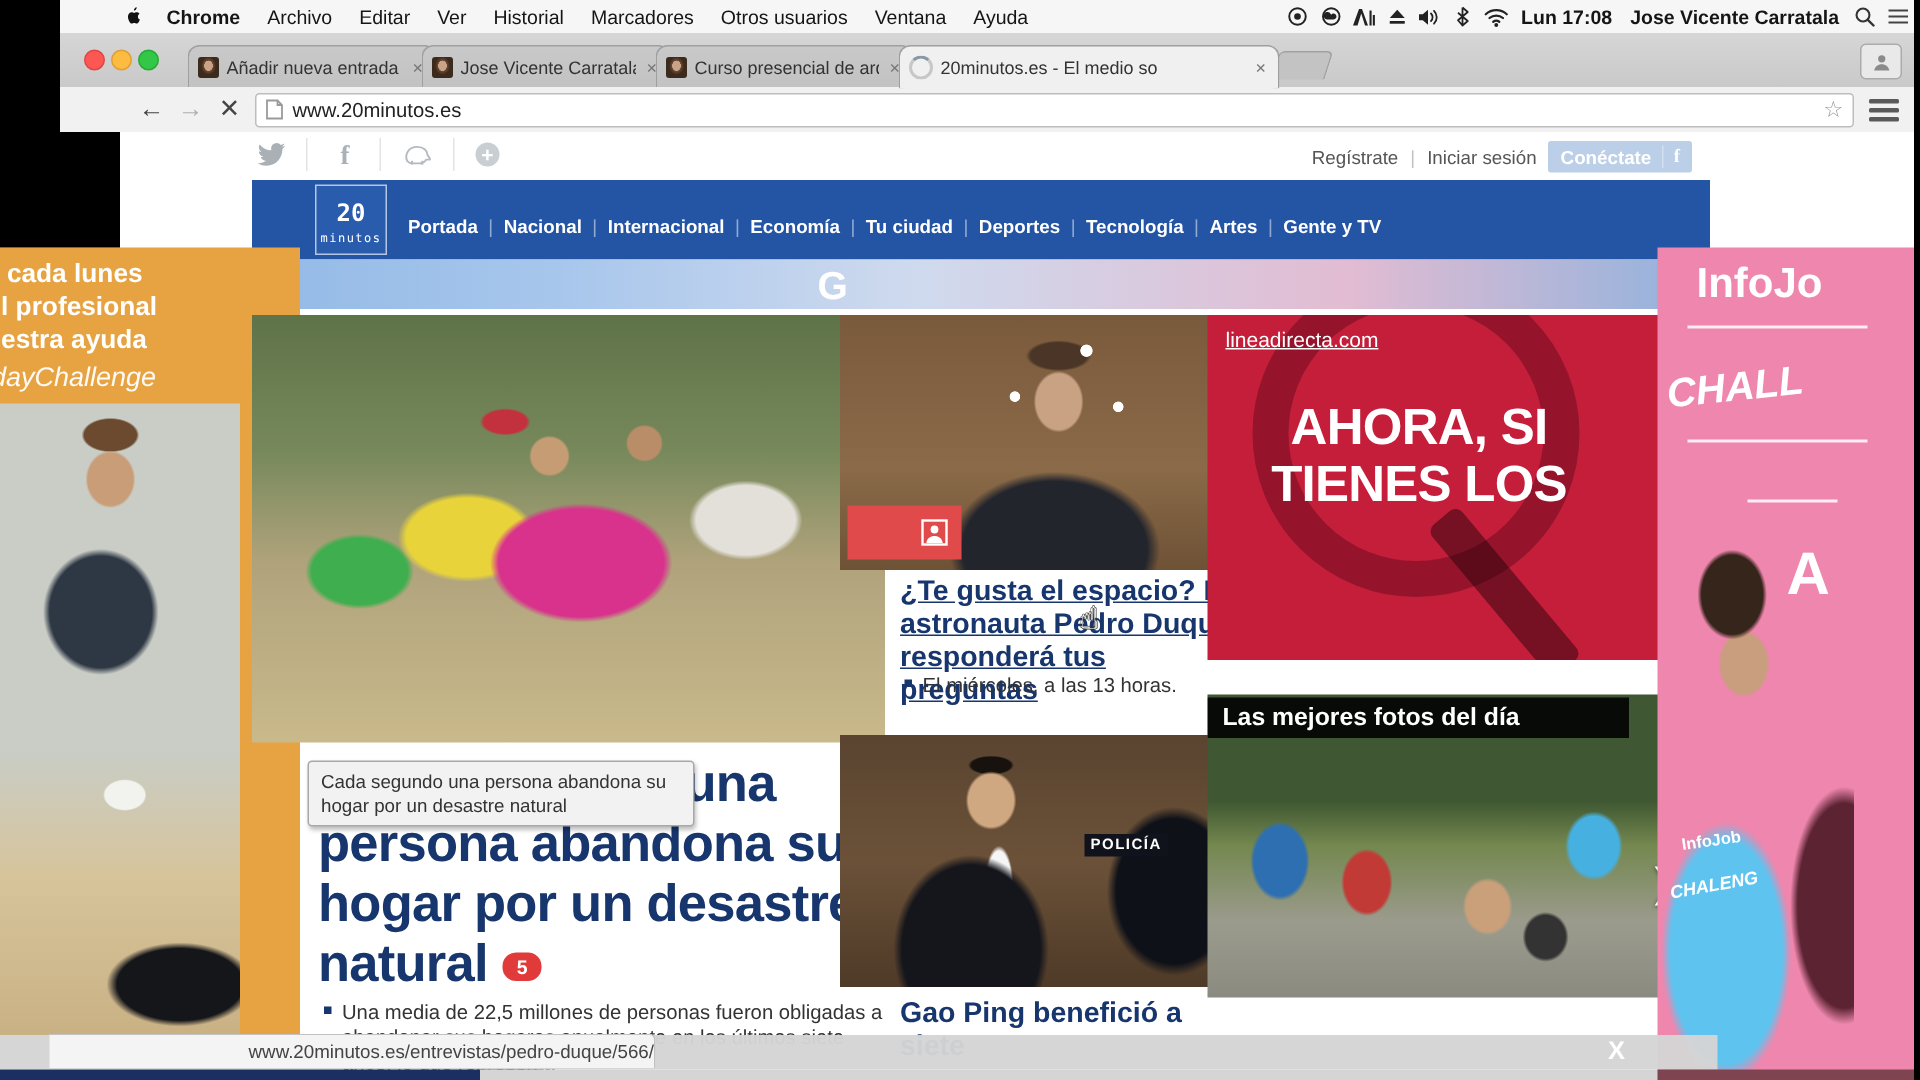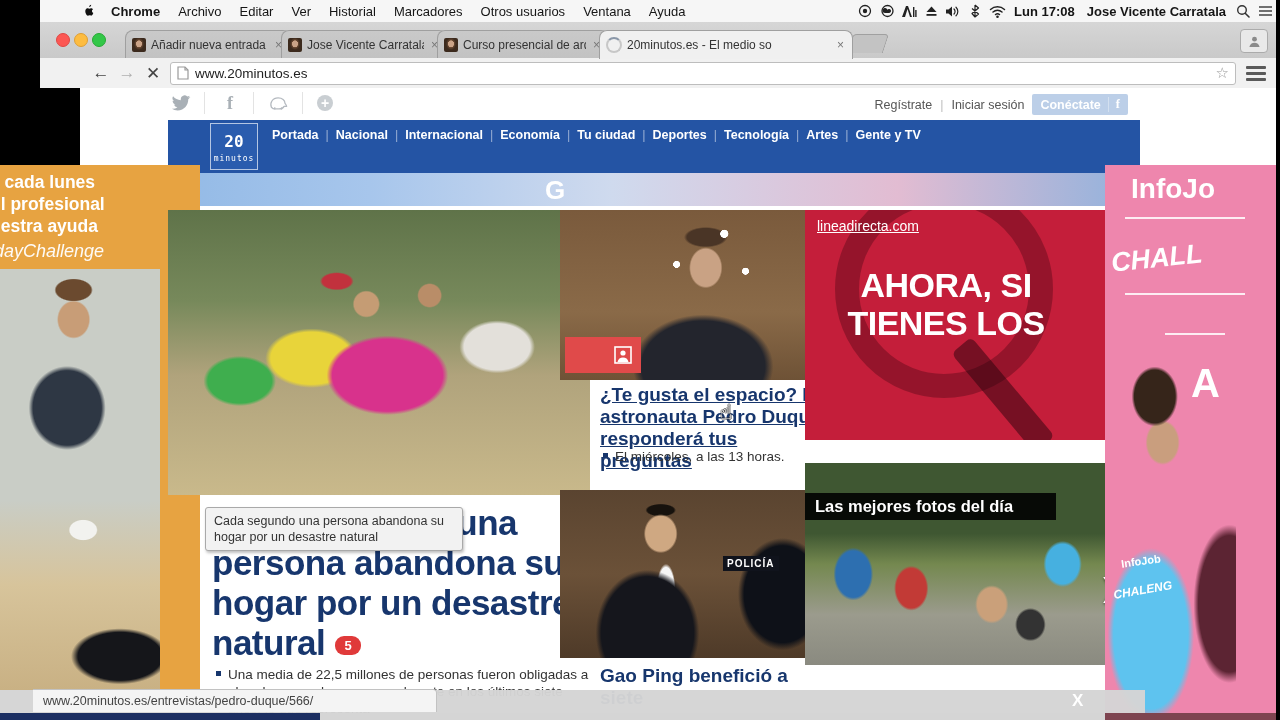--- a/index.html
+++ b/index.html
@@ -55,21 +55,21 @@
   #acct .sep{color:#c0c0c0;}
   #connectbtn{background:#bccfe8;color:#fff;font-weight:bold;font-size:12.5px;border-radius:2px;
       padding:3px 8px;display:flex;gap:7px;align-items:center;}
   #connectbtn .fb{border-left:1px solid #d3e0f0;padding-left:7px;font-family:"Liberation Serif",serif;font-weight:bold;}
   
   #navband{left:168px;top:32px;width:932px;height:53px;background:#2454a4;display:flex;align-items:flex-start;}
   #logo{width:46px;height:45px;margin:3px 0 0 2px;border:1px solid rgba(255,255,255,.65);background:#2a5cae;
         display:flex;flex-direction:column;align-items:center;justify-content:center;}
   #logo .l20{font-family:"DejaVu Sans Mono",monospace;font-weight:bold;font-size:16px;color:#ffffff;line-height:24px;}
   #logo .lmin{font-family:"DejaVu Sans Mono",monospace;font-size:8px;color:#fff;letter-spacing:1px;}
-  #navlinks{display:flex;align-items:center;margin:8px 0 0 14px;font-size:12.5px;font-weight:bold;color:#fff;}
+  #navlinks{display:flex;align-items:center;margin:24px 0 0 14px;font-size:12.5px;font-weight:bold;color:#fff;}
   #navlinks .nsep{color:rgba(255,255,255,.5);padding:0 7px;font-weight:normal;}
   
   #bannerstrip{left:40px;top:85px;width:1060px;height:33px;overflow:hidden;
      background:linear-gradient(90deg,#86b2e2,#a7c6ec 30%,#cfdaee 52%,#e2bcd2 78%,#8fb2dd);}
   #bannerstrip .frag{position:absolute;left:8px;top:-6px;color:rgba(255,255,255,.92);
      font-style:italic;font-weight:bold;font-size:34px;}
   #bannerstrip .fragg{position:absolute;left:505px;top:2px;color:#fff;font-weight:bold;font-size:26px;}
   
   #leftad{left:0;top:77px;width:160px;height:525px;background:#e7a341;overflow:hidden;}
   #leftad .adtext{position:absolute;left:-10px;top:6px;width:175px;color:#fff;font-weight:bold;
@@ -143,22 +143,22 @@
       font-size:34px;line-height:38px;letter-spacing:-.5px;}
   
   #fotosbox{left:805px;top:375px;width:282px;height:202px;overflow:hidden;
       background:
         radial-gradient(30px 40px at 15% 55%,#2d6fb0 0 58%,transparent 66%),
         radial-gradient(26px 34px at 33% 62%,#c23a36 0 58%,transparent 66%),
         radial-gradient(26px 30px at 58% 70%,#caa07a 0 55%,transparent 64%),
         radial-gradient(30px 36px at 80% 50%,#46b0e0 0 55%,transparent 64%),
         radial-gradient(24px 26px at 70% 80%,#333 0 55%,transparent 64%),
         linear-gradient(180deg,#3f5732 0 35%,#74884f 50%,#9b9b8d 75%,#8a8a80 100%);}
-  #fotosbox .bar{position:absolute;left:0;top:2px;width:251px;height:27px;background:rgba(0,0,0,.88);
-      color:#fff;font-weight:bold;font-size:16.5px;line-height:27px;padding-left:10px;box-sizing:border-box;margin-top:28px;}
+  #fotosbox .bar{position:absolute;left:0;top:2px;width:281px;height:27px;background:rgba(0,0,0,.88);
+      color:#fff;font-weight:bold;font-size:16.5px;line-height:27px;padding-left:10px;box-sizing:border-box;}
   #fotosbox .chev{position:absolute;right:6px;top:110px;color:#fff;font-size:26px;text-shadow:0 1px 3px rgba(0,0,0,.6);}
   
   #pinkad{left:1105px;top:77px;width:131px;height:554px;background:#ee86ad;overflow:hidden;color:#fff;}
   #pinkad .brand{position:absolute;left:26px;top:8px;font-size:28px;font-weight:bold;white-space:nowrap;}
   #pinkad .script{position:absolute;left:6px;top:78px;font-size:27px;font-weight:bold;font-style:italic;
       transform:rotate(-6deg);white-space:nowrap;}
   #pinkad .hr{position:absolute;left:20px;width:120px;height:2px;background:rgba(255,255,255,.85);}
   #pinkad .fragA{position:absolute;left:86px;top:196px;font-size:40px;font-weight:bold;}
   #pinkad .photo{position:absolute;left:0;top:170px;width:131px;height:384px;
       background:
@@ -170,21 +170,21 @@
   #pinkad .shirtbrand{position:absolute;left:16px;top:390px;font-size:11px;font-weight:bold;transform:rotate(-8deg);}
   #pinkad .shirtscript{position:absolute;left:8px;top:418px;font-size:12px;font-style:italic;font-weight:bold;transform:rotate(-10deg);}
   
   #cookiebar{left:0;top:602px;width:1105px;height:23px;background:rgba(213,213,213,.97);z-index:6;
       font-size:13px;color:#333;}
   #cookiebar .txt{position:absolute;left:443px;top:4px;white-space:nowrap;}
   #cookiebar .txt b{color:#222;}
   #cookiebar .closex{position:absolute;left:1072px;top:1px;color:#fff;font-weight:bold;font-size:17px;}
   #statusbubble{left:33px;top:601px;width:404px;height:23px;background:#f4f4f4;border:1px solid #c2c2c2;
       border-left:none;border-bottom:none;border-top-right-radius:4px;z-index:7;
-      font-size:12.5px;color:#444;line-height:23px;padding-left:10px;box-sizing:border-box;white-space:nowrap;}
+      font-size:12.5px;color:#444;line-height:23px;padding-left:10px;box-sizing:border-box;white-space:nowrap;text-align:right;}
   #botnavy{left:0;top:625px;width:320px;height:7px;background:#1c2f62;z-index:8;}
   #botgray{left:320px;top:625px;width:785px;height:7px;background:#d5d5d5;z-index:8;}
   #botpink{left:1105px;top:625px;width:131px;height:7px;background:#7e4450;z-index:8;}
   svg{display:block;}
 </style>
 </head>
 <body>
 
 <div id="stage">
 

